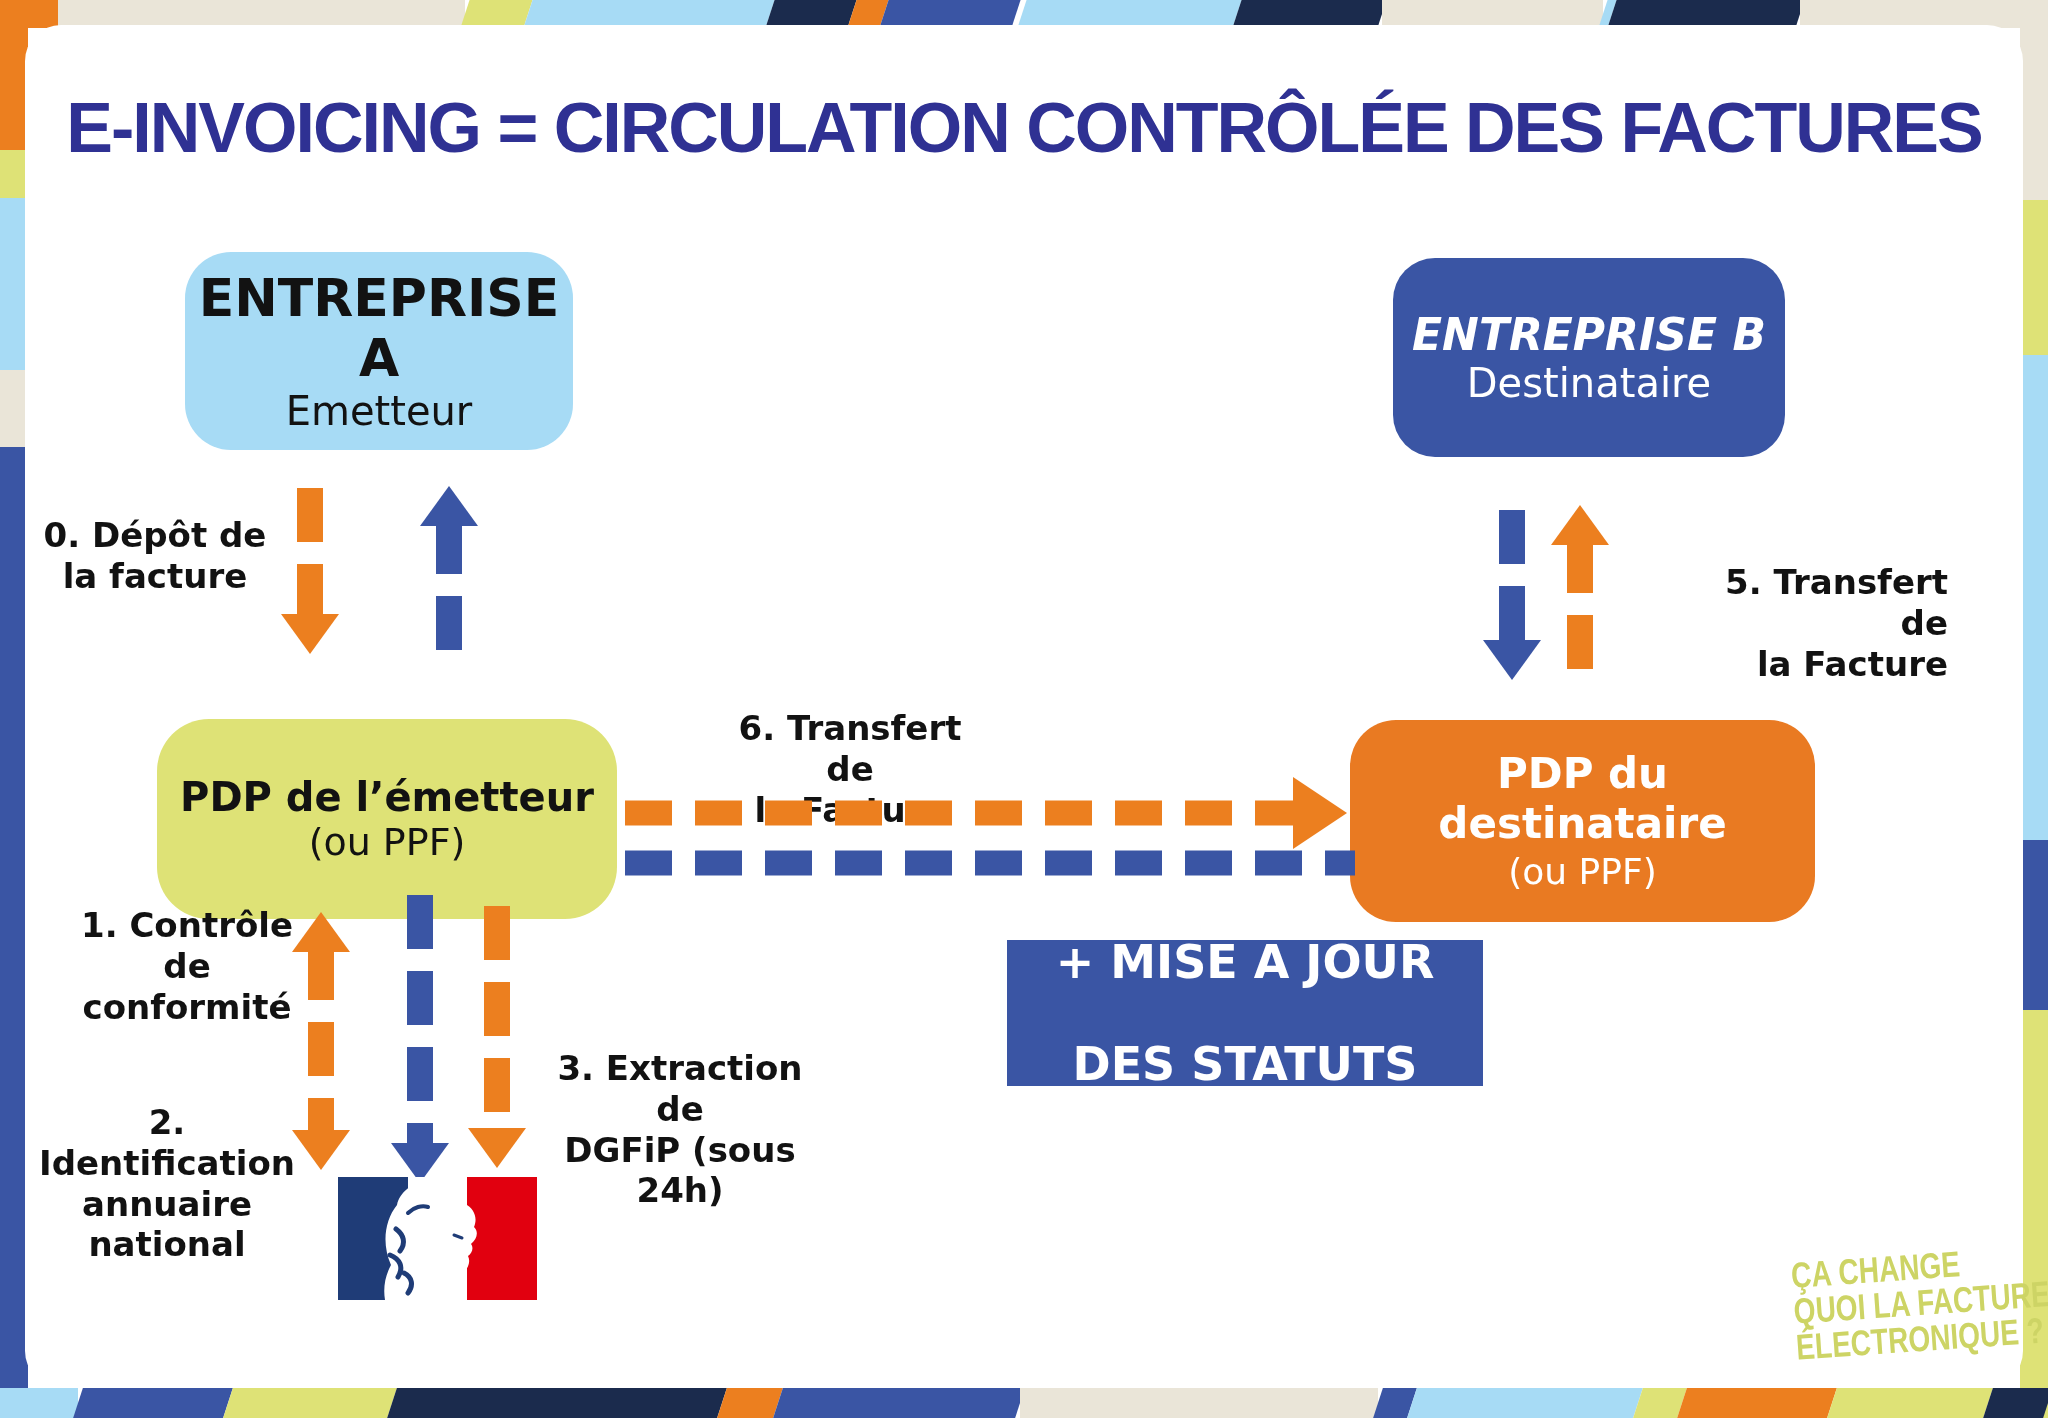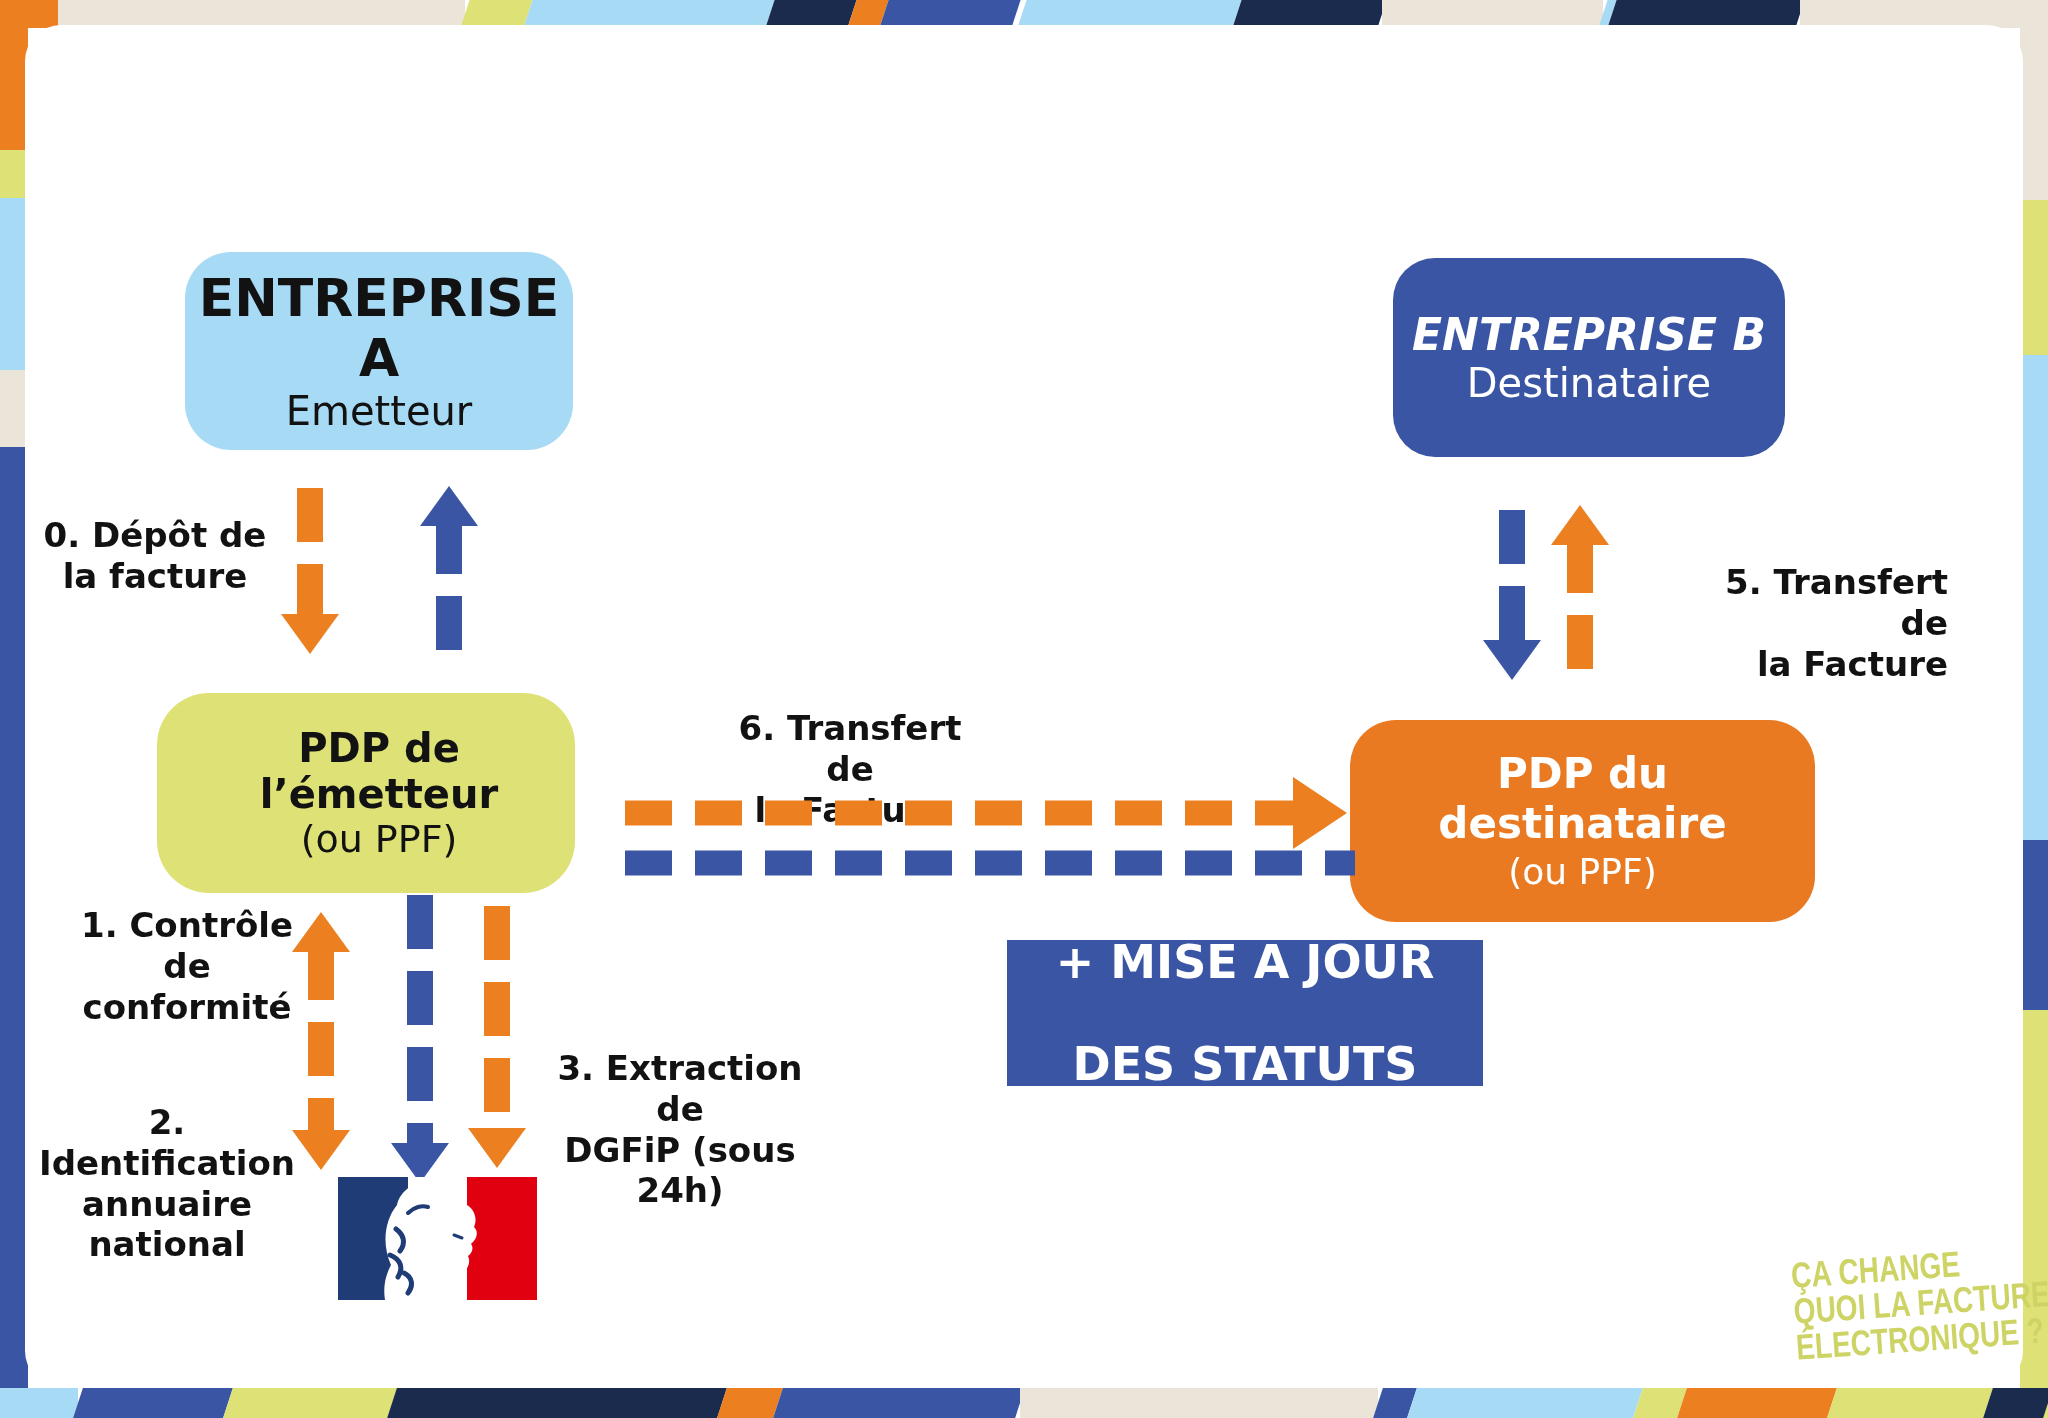--- a/index.html
+++ b/index.html
@@ -33,22 +33,22 @@
   
   .node{position:absolute;display:flex;flex-direction:column;align-items:center;
         justify-content:center;text-align:center;z-index:3;}
   .node .t{font-weight:bold;}
   .node-a{left:185px;top:252px;width:388px;height:198px;border-radius:46px;
           background:var(--lightBlue);color:var(--ink);}
   .node-a .t{font-size:52px;} .node-a .s{font-size:40px;}
   .node-b{left:1393px;top:258px;width:392px;height:199px;border-radius:42px;
           background:var(--royal);color:#fff;}
   .node-b .t{font-size:44px;font-style:italic;} .node-b .s{font-size:40px;}
-  .node-pe{left:157px;top:693px;width:392px;height:200px;border-radius:52px;
-          background:var(--yg);color:var(--ink);padding-left:26px;}
+  .node-pe{left:157px;top:719px;width:460px;height:200px;border-radius:52px;
+          background:var(--yg);color:var(--ink);}
   .node-pe .t{font-size:40px;} .node-pe .s{font-size:38px;}
   .node-pd{left:1350px;top:720px;width:465px;height:202px;border-radius:46px;
           background:var(--boxOrange);color:#fff;line-height:1.2;}
   .node-pd .t{font-size:42px;} .node-pd .s{font-size:36px;}
   .node-mise{left:1007px;top:940px;width:476px;height:146px;background:var(--royal);
           color:#fff;font-weight:bold;font-size:46px;line-height:1.4;gap:37px;}
   
   .lbl{position:absolute;z-index:3;color:var(--ink);font-weight:bold;font-size:34px;
        line-height:1.2;text-align:center;}
   .lbl-0{left:30px;top:515px;width:250px;}
@@ -143,20 +143,21 @@
     <div class="seg c-royal skew" style="left:1378px;width:34px"></div>
     <div class="seg c-lb skew" style="left:1412px;width:226px"></div>
     <div class="seg c-yg skew" style="left:1638px;width:44px"></div>
     <div class="seg c-orange skew" style="left:1682px;width:150px"></div>
     <div class="seg c-yg skew" style="left:1832px;width:156px"></div>
     <div class="seg c-navy skew" style="left:1988px;width:60px"></div>
   </div>
 
   <div class="card"></div>
 
+  <div class="page-title content">E-INVOICING = CIRCULATION CONTRÔLÉE DES FACTURES</div>
 
   <div class="node node-a content">
     <div class="t">ENTREPRISE A</div>
     <div class="s">Emetteur</div>
   </div>
   <div class="node node-b content">
     <div class="t">ENTREPRISE B</div>
     <div class="s">Destinataire</div>
   </div>
   <div class="node node-pe content">

